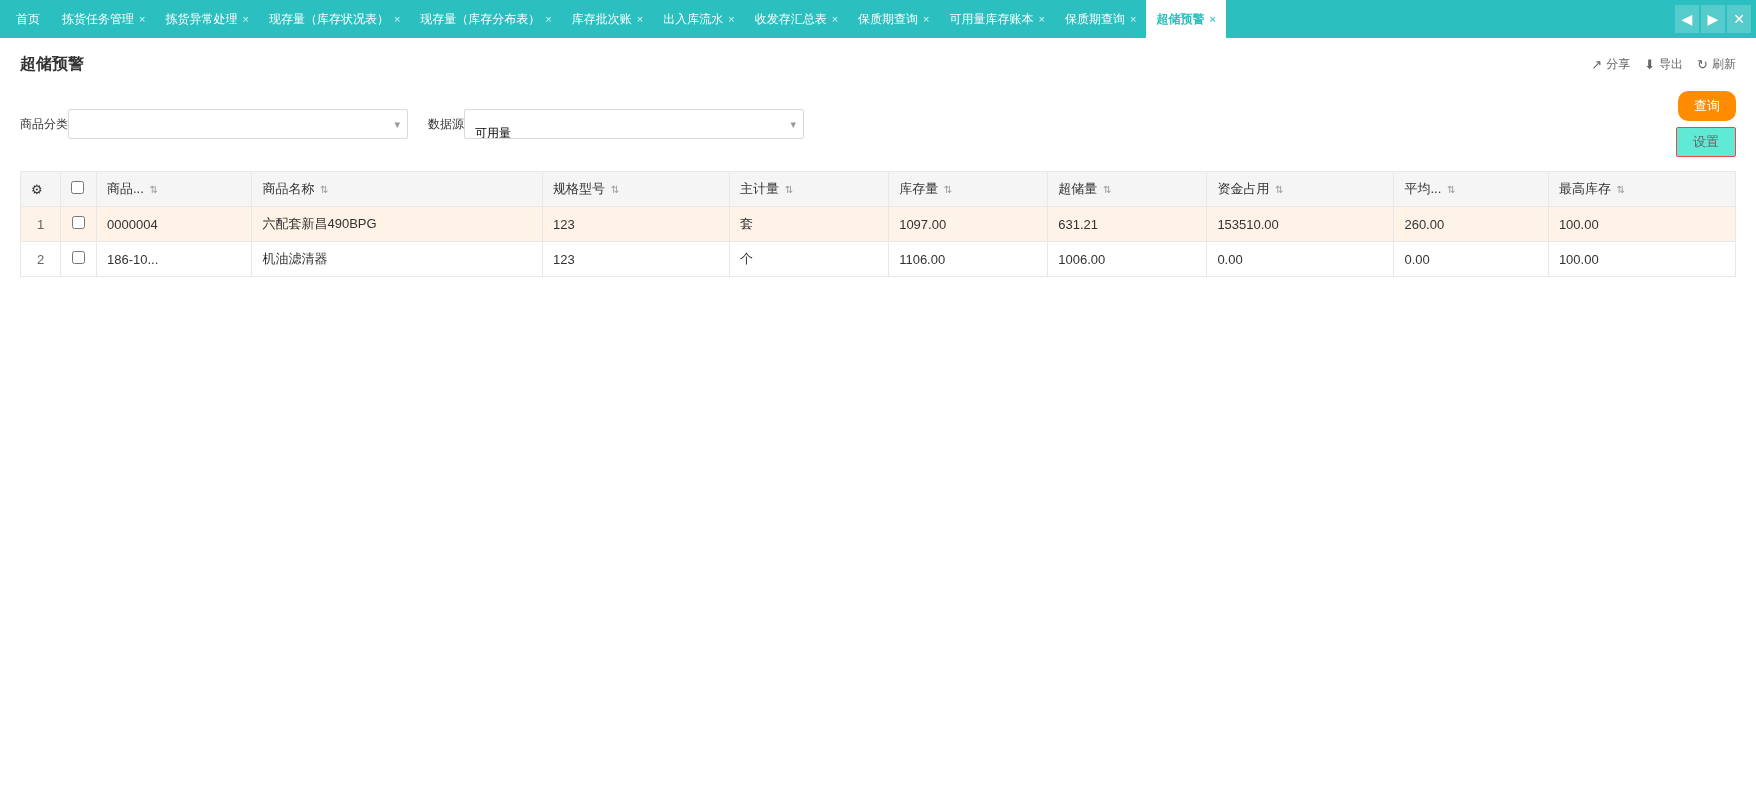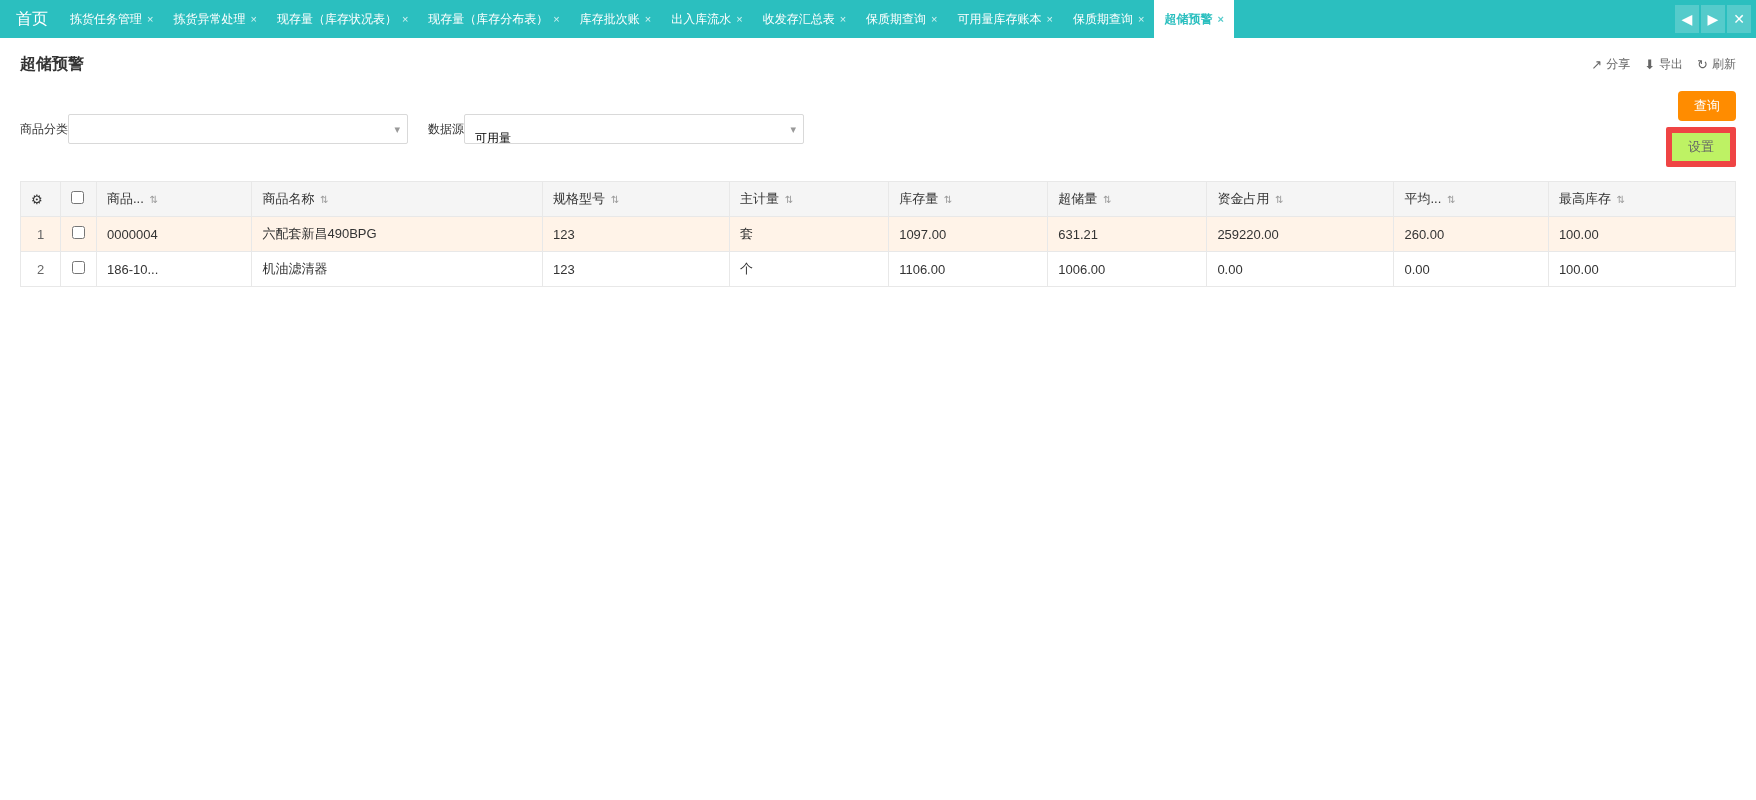--- a/index.html
+++ b/index.html
@@ -30,21 +30,21 @@
       color: #2bbfbf;
       font-weight: bold;
     }
     .nav-tab .close-x {
       margin-left: 5px;
       font-size: 11px;
       opacity: 0.8;
     }
     .nav-home {
       color: #fff;
-      font-size: 16px;
+      font-size: 12px;
       padding: 0 12px;
       cursor: pointer;
       flex-shrink: 0;
     }
     .nav-arrows {
       margin-left: auto;
       display: flex;
       align-items: center;
     }
     .nav-arrow-btn {
@@ -134,30 +134,30 @@
       top: 50%;
       transform: translateY(-50%);
       pointer-events: none;
       color: #999;
       font-size: 11px;
     }
     .btn-query {
       background: #ff8c00;
       color: #fff;
       border: none;
-      border-radius: 4px;
+      border-radius: 10px;
       padding: 6px 16px;
       font-size: 13px;
       cursor: pointer;
       margin-left: auto;
     }
     .btn-settings {
-      background: #bef264;
+      background: #5eead4;
       color: #666;
-      border: 6px solid #ef4444;
+      border: 1px solid #ef4444;
       border-radius: 2px;
       padding: 5px 16px;
       font-size: 13px;
       cursor: pointer;
     }
 
     .filter-buttons {
       display: flex;
       flex-direction: column;
       gap: 6px;
@@ -364,21 +364,21 @@
     <tbody id="table-body">
     <tr class="row-highlight">
       <td class="row-num">1</td>
       <td class="td-checkbox"><input type="checkbox" style=""></td>
       <td>0000004</td>
       <td>六配套新昌490BPG</td>
       <td>123</td>
       <td>套</td>
       <td>1097.00</td>
       <td>631.21</td>
-      <td>259220.00</td>
+      <td>153510.00</td>
       <td>260.00</td>
       <td>100.00</td>
     </tr>
         <tr class="row-normal">
       <td class="row-num">2</td>
       <td class="td-checkbox"><input type="checkbox" style=""></td>
       <td>186-10...</td>
       <td>机油滤清器</td>
       <td>123</td>
       <td>个</td>

